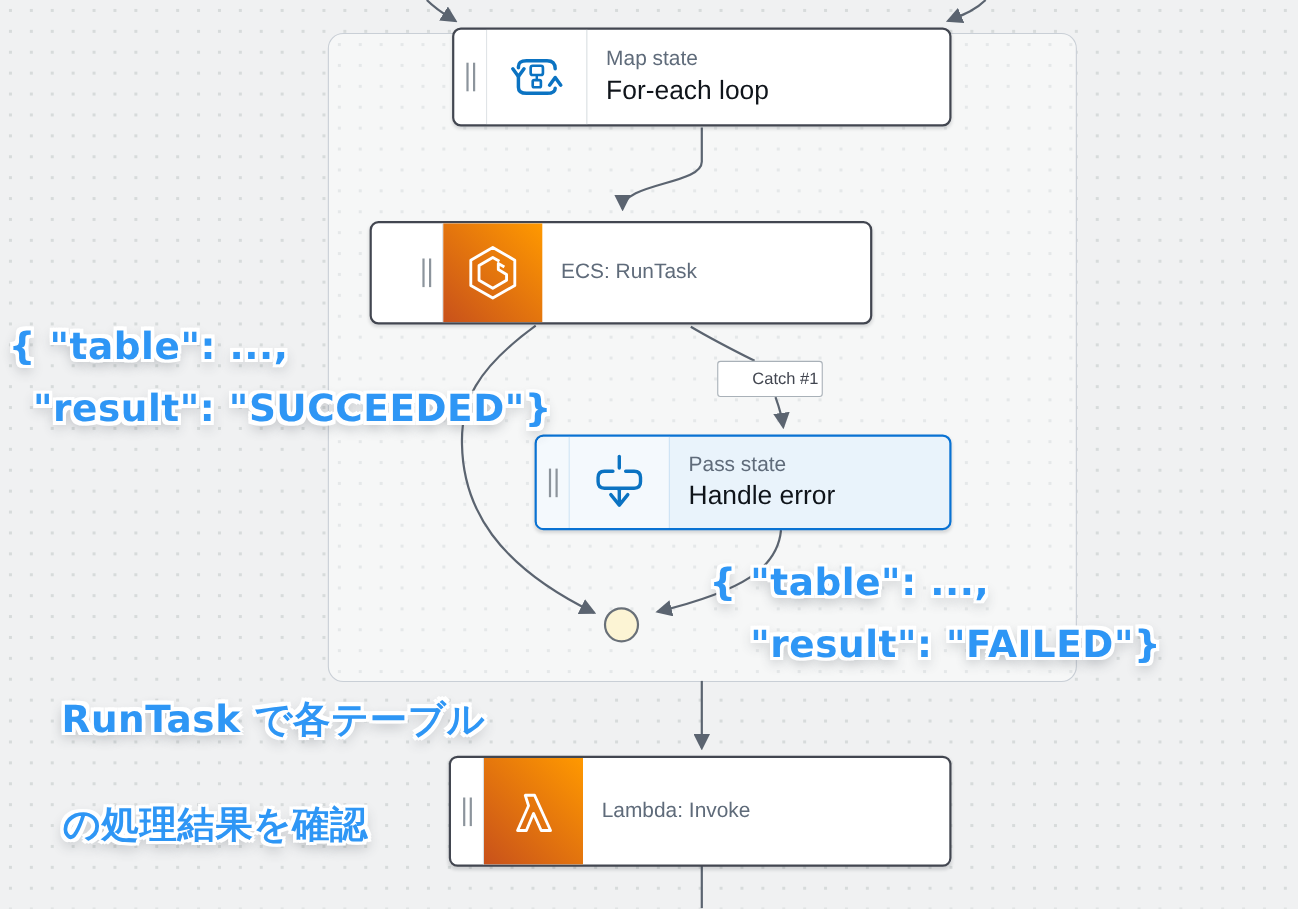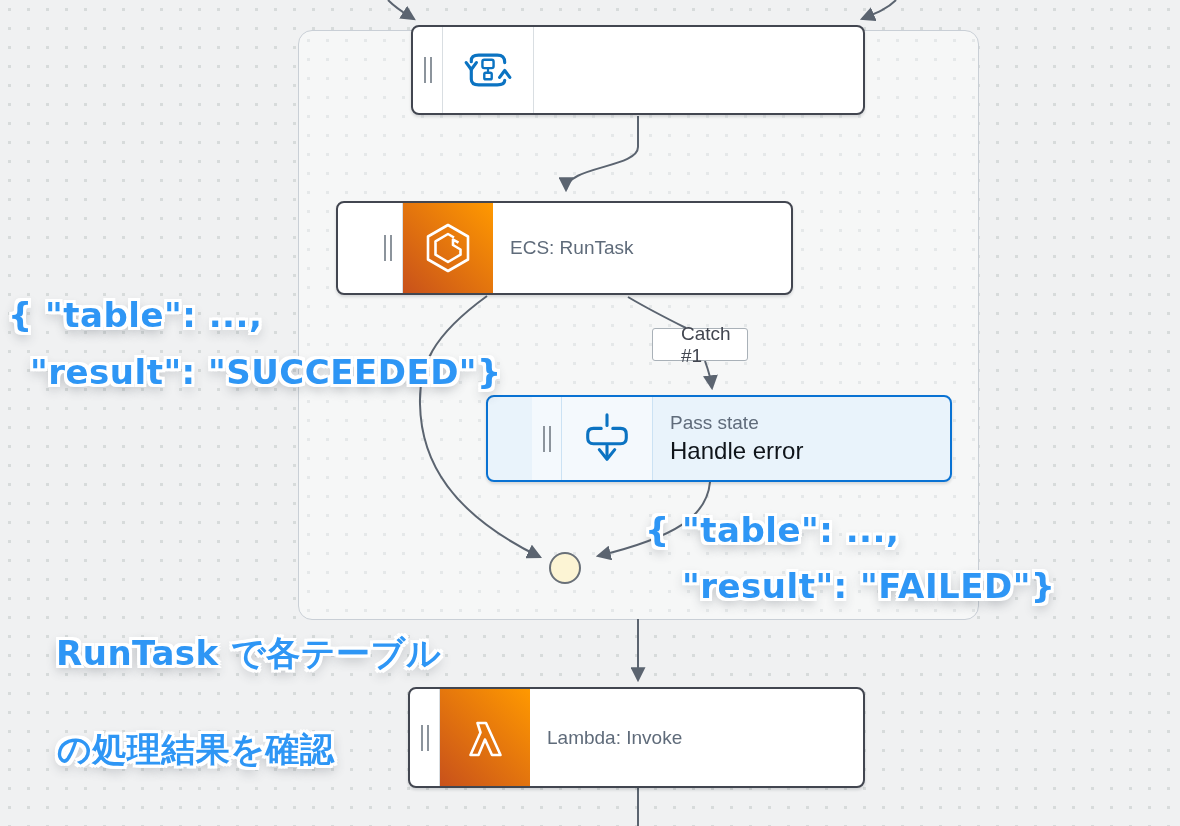--- a/index.html
+++ b/index.html
@@ -46,21 +46,21 @@
   .node.selected{
     border:2px solid #0972D3;background:#E9F3FB;
   }
   .node.selected .handle{background:#F4F9FD;border-right:1px solid #CBE2F4;}
   .node.selected .icon-cell.plain{background:#F4F9FD;border-right:1px solid #CBE2F4;}
 
   .catch-label{
     position:absolute;left:652px;top:328px;width:96px;height:33px;
     background:#FFFFFF;border:1.5px solid #A9B1B8;border-radius:3px;
     display:flex;align-items:center;justify-content:center;
-    font-size:19px;color:#424650;z-index:5;box-sizing:border-box;padding-left:28px;
+    font-size:15px;color:#424650;z-index:5;box-sizing:border-box;padding-left:28px;
   }
 
   .ann{
     position:absolute;z-index:10;white-space:nowrap;
     font-family:"DejaVu Sans","Liberation Sans",sans-serif;
     font-weight:800;font-size:34px;letter-spacing:.5px;color:#2E96F5;
     text-shadow:
       -3px -3px 0 #fff, 0 -3px 0 #fff, 3px -3px 0 #fff,
       -3px 0 0 #fff, 3px 0 0 #fff,
       -3px 3px 0 #fff, 0 3px 0 #fff, 3px 3px 0 #fff,
@@ -102,41 +102,45 @@
     <svg width="56" height="52" viewBox="0 0 56 56" fill="none" stroke="#0B73C2">
       <path d="M46 20 Q46 12 38 12 L18 12 Q10 12 10 18 L10 19" stroke-width="3.4" stroke-linecap="round"></path>
       <path d="M10 27 L10 38 Q10 44 18 44 L38 44 Q46 44 46 39" stroke-width="3.4" stroke-linecap="round"></path>
       <polyline points="4.5,20 10,27.5 15.5,20" stroke-width="3.4" stroke-linejoin="round" stroke-linecap="round"></polyline>
       <polyline points="40.5,36 46,28.5 51.5,36" stroke-width="3.4" stroke-linejoin="round" stroke-linecap="round"></polyline>
       <rect x="22" y="17" width="12" height="9" rx="2" stroke-width="2.6"></rect>
       <line x1="28" y1="26" x2="28" y2="31" stroke-width="2.4"></line>
       <rect x="24" y="31" width="8" height="7" rx="1.5" stroke-width="2.6"></rect>
     </svg>
   </div>
+  <div class="labels">
+    <div class="type">Map state</div>
+    <div class="title">For-each loop</div>
+  </div>
 </div>
 
 <div class="node" style="left:336px;top:201px;width:457px;height:94px;padding-left:35px;">
   <div class="handle">
       <i></i>
       <i></i>
     </div>
   <div class="icon-cell service">
     <svg width="56" height="56" viewBox="0 0 56 56" fill="none" stroke="#FFFFFF" stroke-width="2.6" stroke-linejoin="round">
       <polygon points="28,5 48,16.5 48,39.5 28,51 8,39.5 8,16.5"></polygon>
       <path d="M34 17.5 L28 14 L15.5 21.3 L15.5 34.7 L28 42 L40.5 34.7 L40.5 29.5 L33 25 L33 19.5 L38.5 22.7"></path>
     </svg>
   </div>
   <div class="labels">
     <div class="type">ECS: RunTask</div>
   </div>
 </div>
 
 <div class="catch-label">Catch #1</div>
 
-<div class="node selected" style="left:486px;top:395px;width:466px;height:87px;padding-left:44px;">
+<div class="node selected" style="left:486px;top:395px;width:379px;height:87px;">
   <div class="handle">
       <i></i>
       <i></i>
     </div>
   <div class="icon-cell plain">
     <svg width="56" height="54" viewBox="0 0 56 56" fill="none" stroke="#0B73C2" stroke-width="3.2" stroke-linecap="round" stroke-linejoin="round">
       <line x1="28" y1="3" x2="28" y2="14"></line>
       <path d="M22 17 L14 17 Q8 17 8 23 L8 27 Q8 33 14 33 L42 33 Q48 33 48 27 L48 23 Q48 17 42 17 L34 17"></path>
       <line x1="28" y1="35" x2="28" y2="45"></line>
       <polyline points="20,39 28,49 36,39"></polyline>

